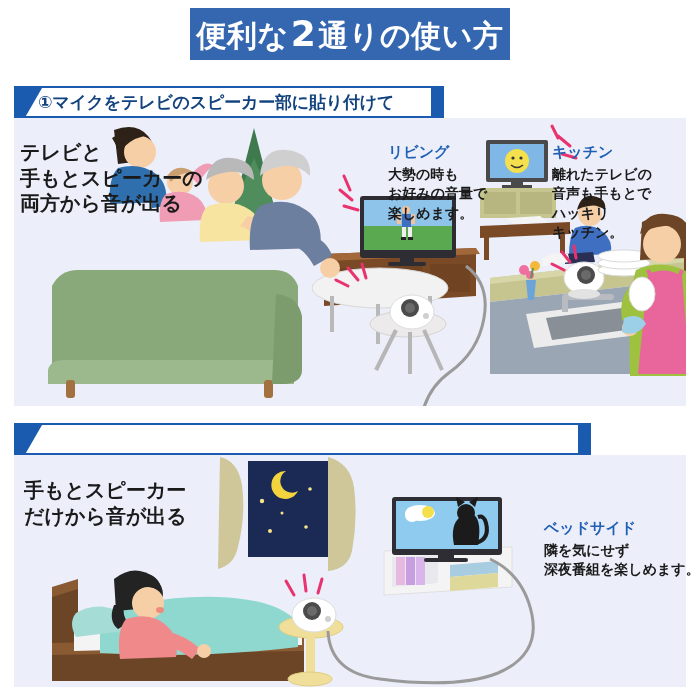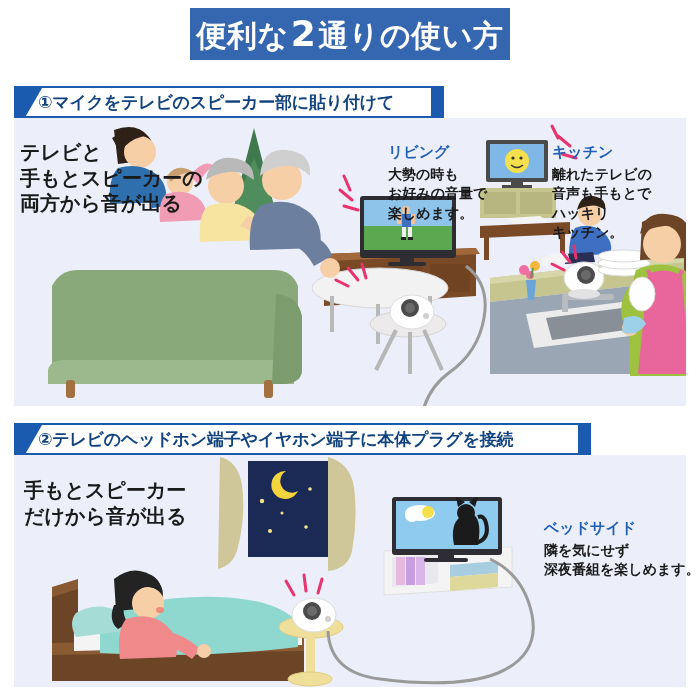--- a/index.html
+++ b/index.html
@@ -372,21 +372,20 @@
     <div class="cbody">離れたテレビの
 音声も手もとで
 ハッキリ
 キッチン。</div>
   </div>
 
   <div class="sec-header" id="sec2-header">
     <div class="bar"></div>
     <div class="wedge"></div>
     <div class="endcap"></div>
-    <div class="label">②テレビのヘッドホン端子やイヤホン端子に本体プラグを接続</div>
   </div>
 
   <div class="panel" id="panel2">
     <svg class="art" width="672" height="232" viewBox="0 0 672 232">
 
       <g>
         <rect x="234" y="6" width="80" height="96" fill="#1b2a55"></rect>
         <path d="M272 16 a14 14 0 1 0 12 20 a11 11 0 1 1 -12 -20 Z" fill="#f4d43c"></path>
         <circle cx="248" cy="46" r="2.2" fill="#f4e48c"></circle>
         <circle cx="296" cy="34" r="1.8" fill="#f4e48c"></circle>

